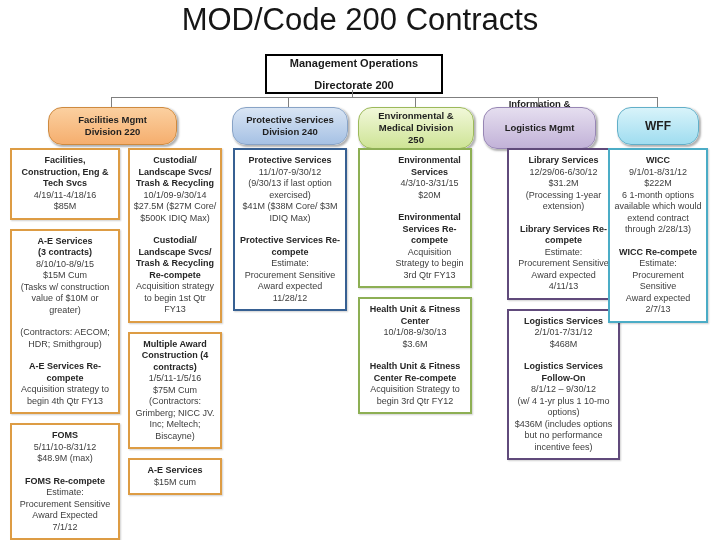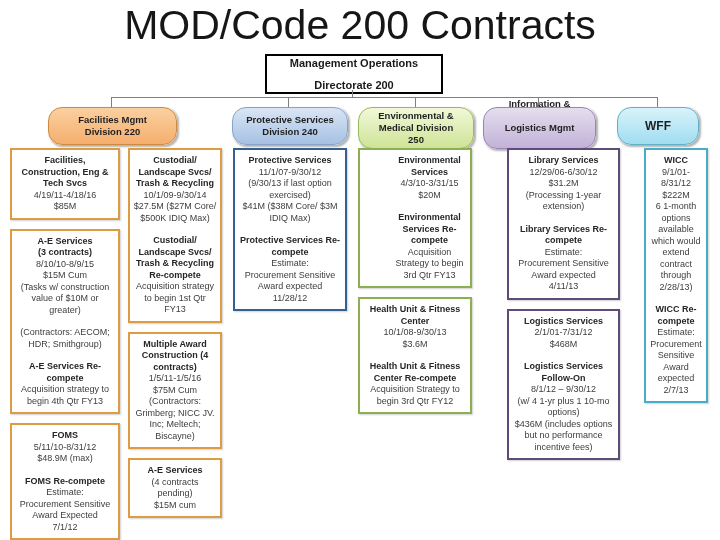--- a/index.html
+++ b/index.html
@@ -1,19 +1,19 @@
 <!DOCTYPE html>
 <html><head>
 <meta charset="utf-8">
 <style>
   html,body{margin:0;padding:0;background:#ffffff;}
   .slide{position:relative;width:720px;height:540px;background:#ffffff;overflow:hidden;
          font-family:"Liberation Sans", sans-serif;}
   .title{position:absolute;top:2px;left:0;width:720px;margin:0;text-align:center;
-         font-size:41px;font-weight:400;color:#161616;}
+         font-size:31px;font-weight:400;color:#161616;}
   .root-box{position:absolute;left:265px;top:54px;width:174px;height:36px;background:#fff;
             border:2.5px solid #000;display:flex;flex-direction:column;justify-content:space-between;
             text-align:center;font-weight:700;font-size:11px;line-height:1.3;color:#1a1a1a;}
   .line{position:absolute;background:#7f7f7f;}
   .division-header{position:absolute;border:1px solid;border-radius:14px;display:flex;
             flex-direction:column;justify-content:center;text-align:center;font-weight:700;
             font-size:9.5px;line-height:1.25;color:#1f1f1f;
             box-shadow:1.5px 1.5px 2px rgba(0,0,0,0.3);}
   .contract-col{position:absolute;display:flex;flex-direction:column;gap:9px;}
   .contract-box{background:#ffffff;border:2px solid;padding:5px 3px;text-align:center;
@@ -86,21 +86,20 @@
           <div class="box-line">Acquisition strategy to begin 1st Qtr FY13</div>
         </div>
         <div class="contract-box" style="border-color: rgb(221, 156, 68);">
           <div class="box-line b">Multiple Award Construction (4 contracts)</div>
           <div class="box-line">1/5/11-1/5/16</div>
           <div class="box-line">$75M Cum</div>
           <div class="box-line">(Contractors: Grimberg; NICC JV. Inc; Meltech; Biscayne)</div>
         </div>
         <div class="contract-box" style="border-color: rgb(221, 156, 68);">
           <div class="box-line b">A-E Services</div>
-          <div class="box-line">(4 contracts pending)</div>
           <div class="box-line">$15M cum</div>
         </div>
       </div>
       <div class="division-header" style="left: 232px; top: 107px; width: 114px; height: 36px; background: linear-gradient(rgb(217, 229, 244), rgb(166, 193, 228)); border-color: rgb(136, 163, 198);">
         <div>Protective Services</div>
         <div>Division 240</div>
       </div>
       <div class="contract-col" style="left: 233px; top: 148px; width: 114px;">
         <div class="contract-box" style="border-color: rgb(55, 96, 146);">
           <div class="box-line b">Protective Services</div>
@@ -164,21 +163,21 @@
           <div class="box-line b">Logistics Services Follow-On</div>
           <div class="box-line">8/1/12 – 9/30/12</div>
           <div class="box-line">(w/ 4 1-yr plus 1 10-mo options)</div>
           <div class="box-line">$436M (includes options but no performance incentive fees)</div>
         </div>
       </div>
       <div class="division-header" style="left: 617px; top: 107px; width: 80px; height: 36px; background: linear-gradient(rgb(216, 243, 250), rgb(160, 221, 240)); border-color: rgb(98, 175, 200); font-size: 12px;">
         <div>WFF</div>
       </div>
       <div class="contract-col" style="left: 608px; top: 148px; width: 100px;">
-        <div class="contract-box" style="border-color: rgb(75, 172, 198); margin-left: 36px;">
+        <div class="contract-box" style="border-color: rgb(75, 172, 198);">
           <div class="box-line b">WICC</div>
           <div class="box-line">9/1/01-8/31/12</div>
           <div class="box-line">$222M</div>
           <div class="box-line">6 1-month options available which would extend contract through 2/28/13)</div>
           <div class="box-line"></div>
           <div class="box-line b">WICC Re-compete</div>
           <div class="box-line">Estimate:</div>
           <div class="box-line">Procurement Sensitive</div>
           <div class="box-line">Award expected</div>
           <div class="box-line">2/7/13</div>

